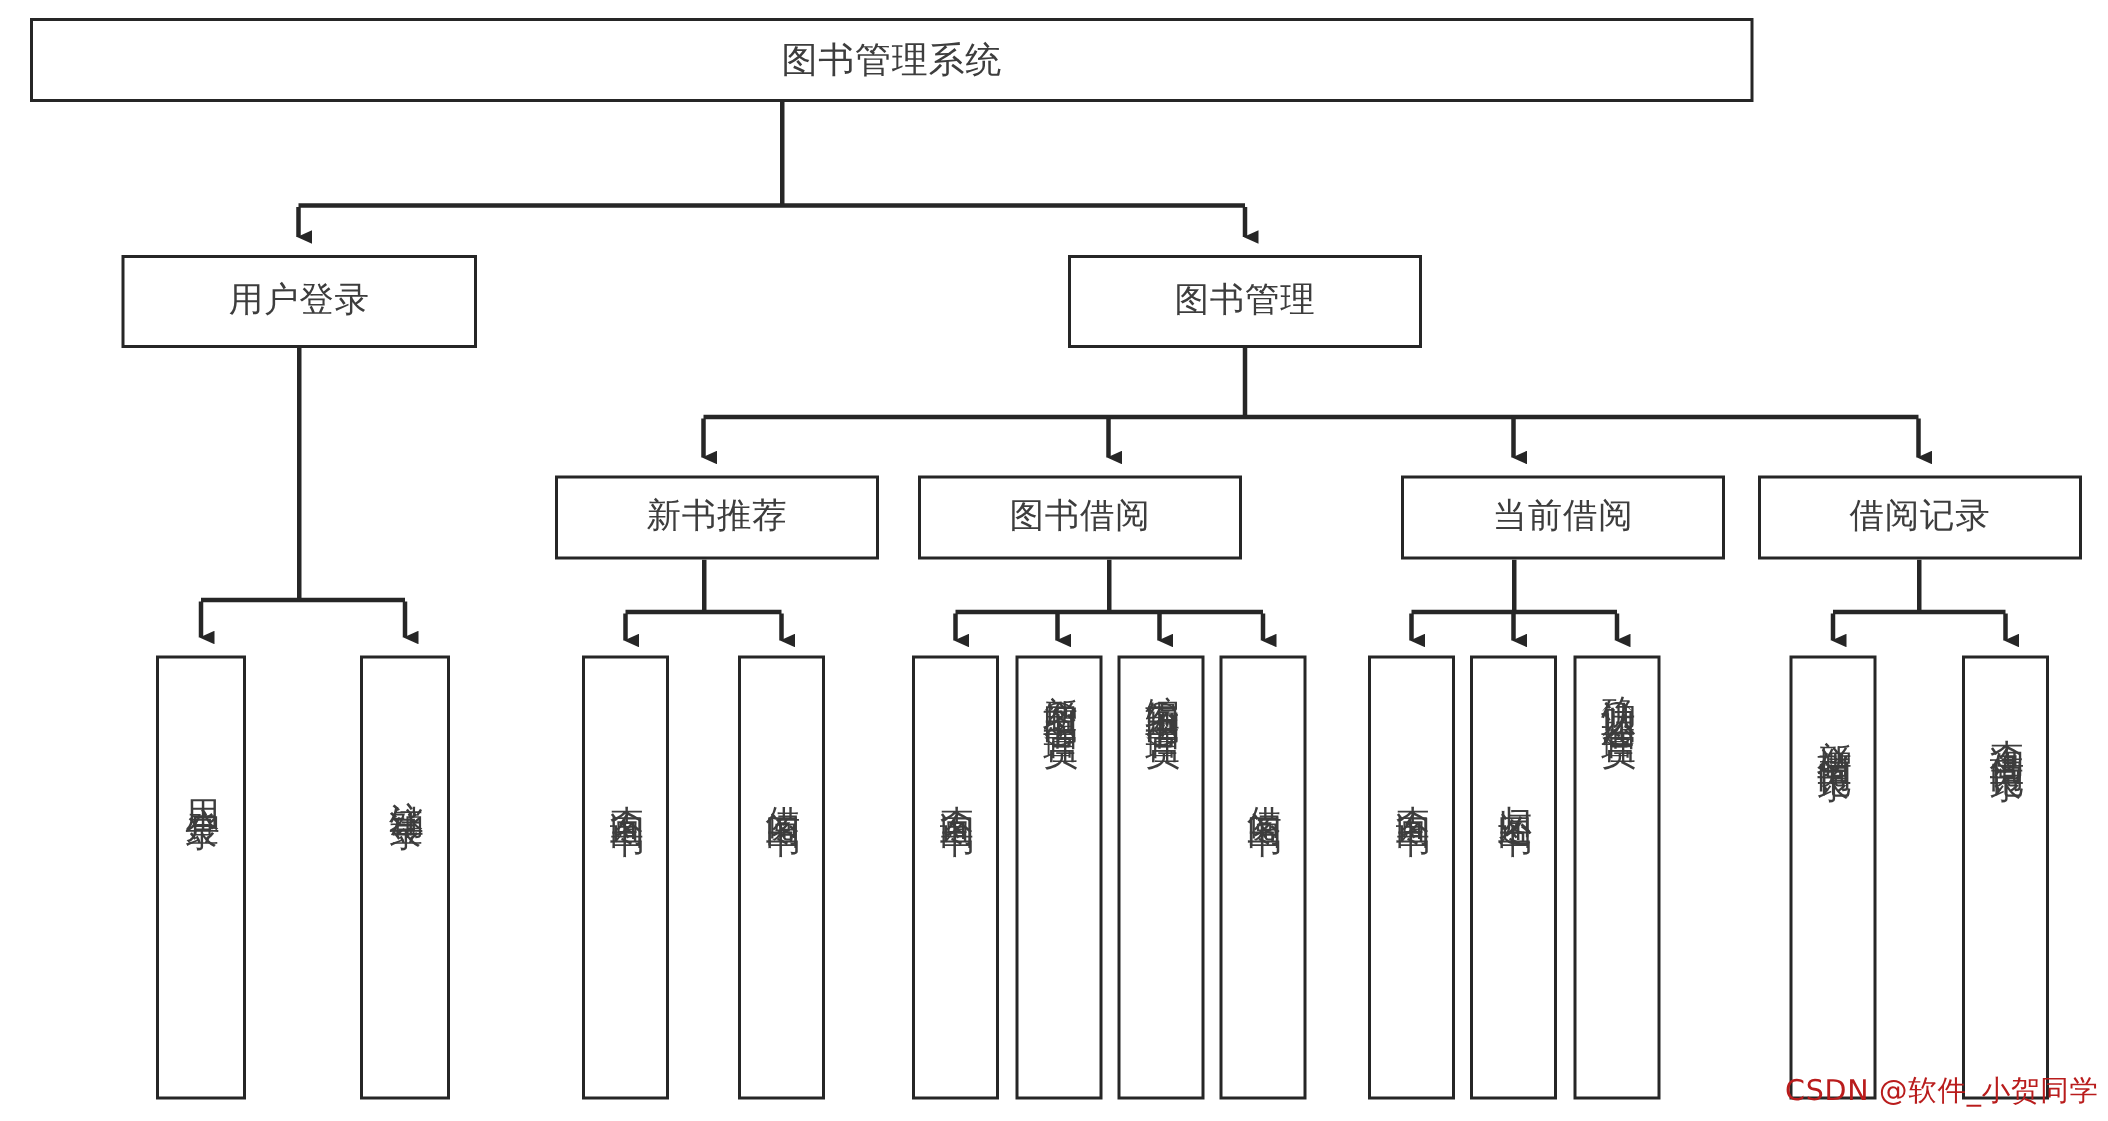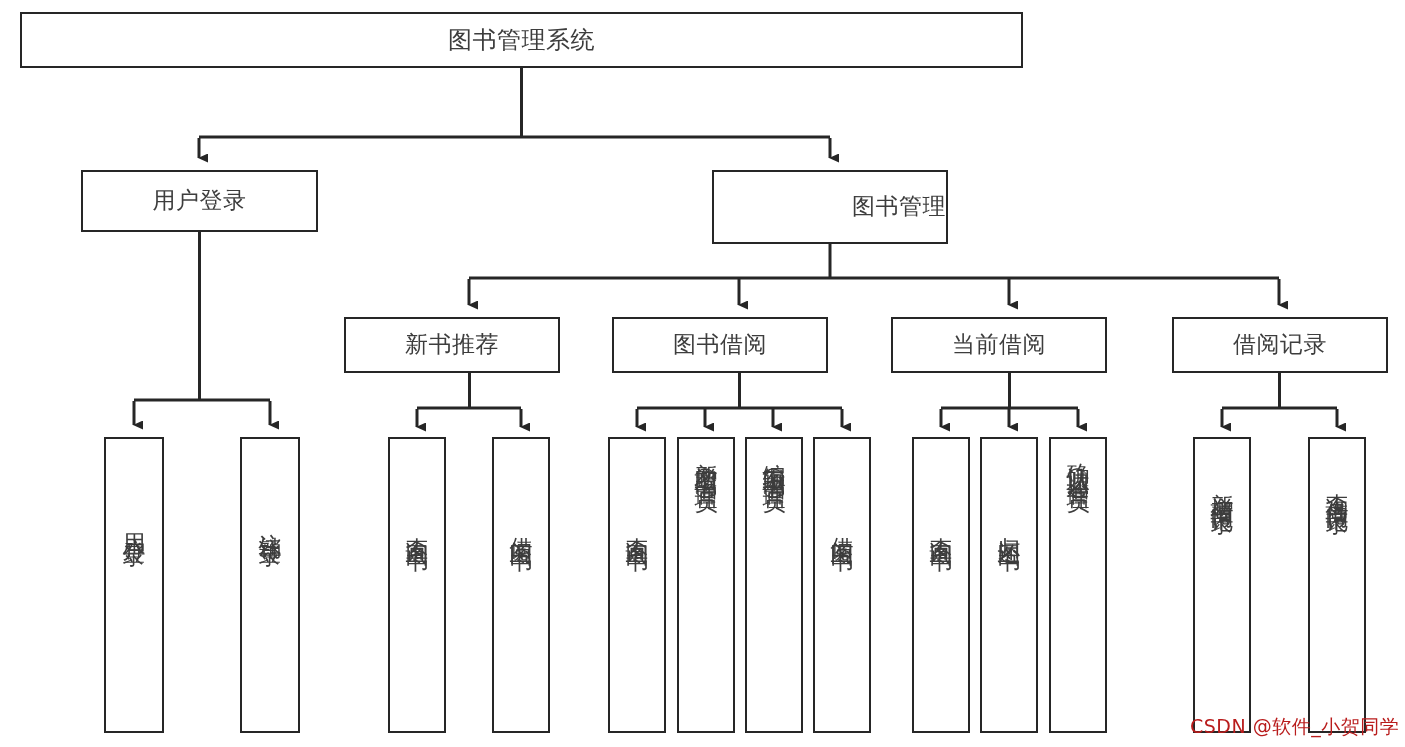--- a/index.html
+++ b/index.html
@@ -131,38 +131,38 @@
       <path d="M 1009 409 L 1009 427" marker-end="url(#arrowhead)"></path>
       <path d="M 1078 409 L 1078 427" marker-end="url(#arrowhead)"></path>
 
       <path d="M 1279.5 373 L 1279.5 408"></path>
       <path d="M 1222 408 L 1337 408"></path>
       <path d="M 1222 409 L 1222 427" marker-end="url(#arrowhead)"></path>
       <path d="M 1337 409 L 1337 427" marker-end="url(#arrowhead)"></path>
     </g>
   </svg>
 
-  <div class="node root horiz" style="left:20px; top:12px; width:1003px; height:56px;">
+  <div class="node root horiz" style="left:20px; top:12px; width:1149px; height:56px;">
     <span class="label">图书管理系统</span>
   </div>
 
   <div class="node horiz" style="left:81px; top:170px; width:237px; height:62px;">
     <span class="label">用户登录</span>
   </div>
-  <div class="node horiz" style="left:712px; top:170px; width:236px; height:74px;justify-content:flex-end;">
+  <div class="node horiz" style="left:712px; top:170px; width:236px; height:62px;">
     <span class="label">图书管理</span>
   </div>
 
-  <div class="node horiz" style="left:344px; top:317px; width:216px; height:56px;">
+  <div class="node horiz" style="left:370px; top:317px; width:216px; height:56px;">
     <span class="label">新书推荐</span>
   </div>
   <div class="node horiz" style="left:612px; top:317px; width:216px; height:56px;">
     <span class="label">图书借阅</span>
   </div>
-  <div class="node horiz" style="left:891px; top:317px; width:216px; height:56px;">
+  <div class="node horiz" style="left:934px; top:317px; width:216px; height:56px;">
     <span class="label">当前借阅</span>
   </div>
   <div class="node horiz" style="left:1172px; top:317px; width:216px; height:56px;">
     <span class="label">借阅记录</span>
   </div>
 
   <div class="node vert mid" style="left:104px; top:437px; width:60px; height:296px;">
     <span class="label">用户登录</span>
   </div>
   <div class="node vert mid" style="left:240px; top:437px; width:60px; height:296px;">

